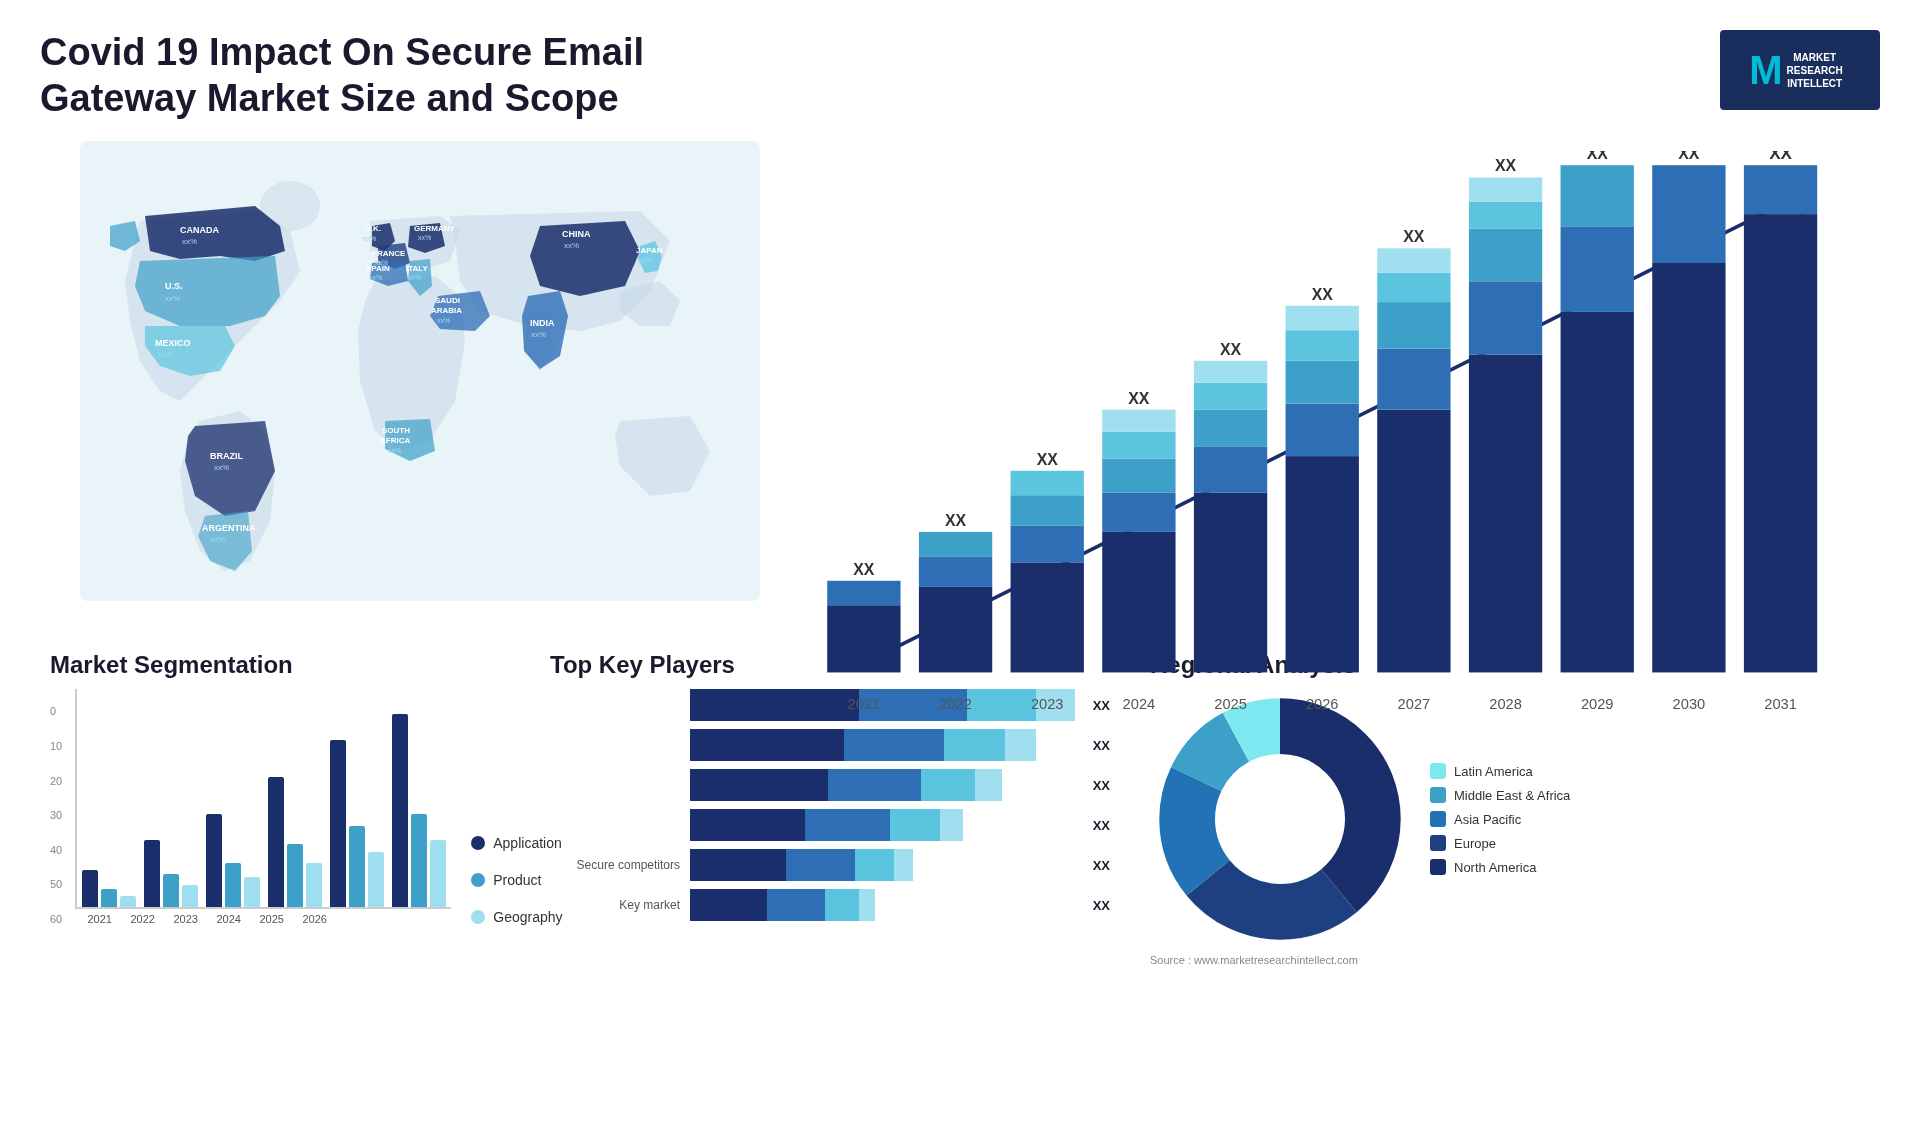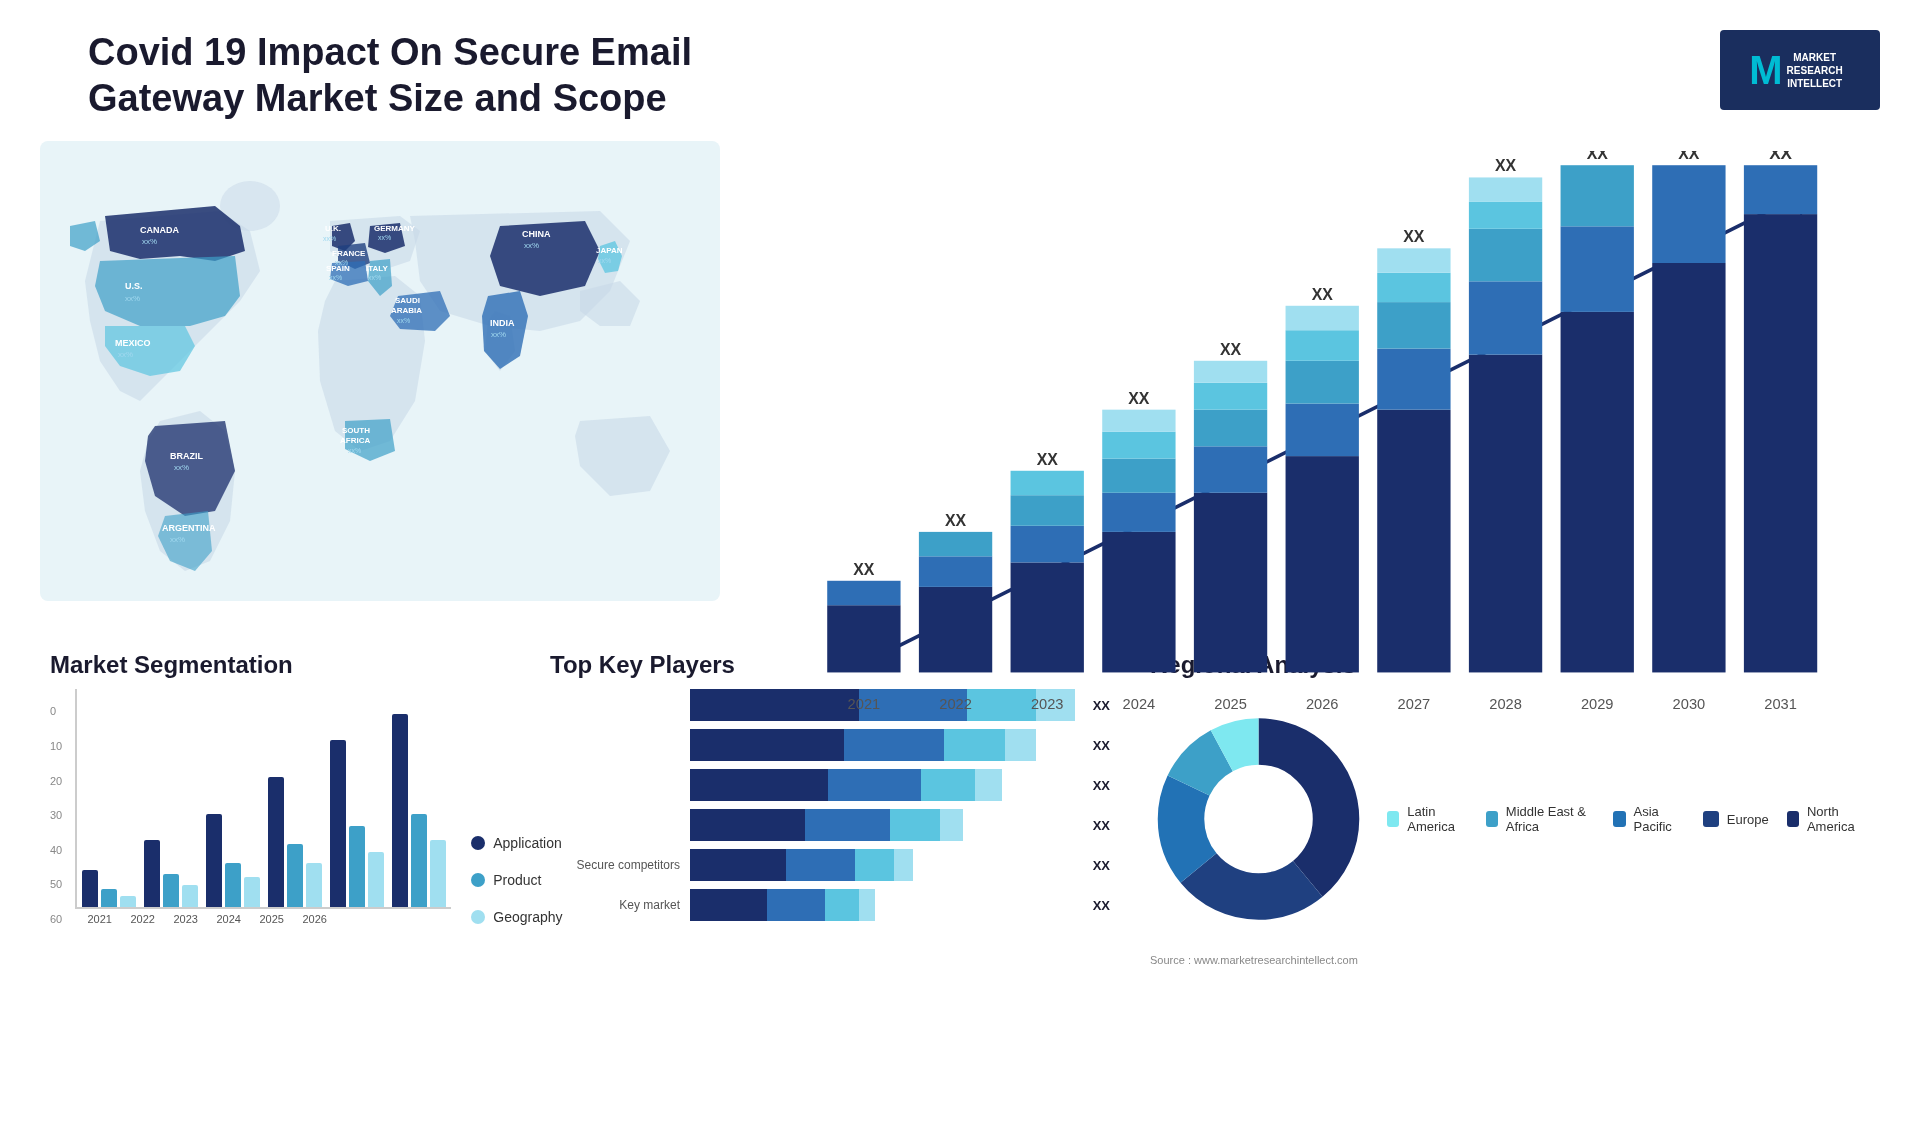--- a/index.html
+++ b/index.html
@@ -24,21 +24,20 @@
       justify-content: space-between;
       align-items: flex-start;
       margin-bottom: 20px;
     }
     .page-title {
       font-size: 38px;
       font-weight: 700;
       color: #1a1a2e;
       max-width: 700px;
       line-height: 1.2;
-      margin-left: 48px;
     }
     .logo-area {
       display: flex;
       flex-direction: column;
       align-items: center;
     }
     .logo-box {
       width: 160px;
       height: 80px;
       background: #1a2e5e;
@@ -100,20 +99,21 @@
     
     .regional-section {
       padding: 10px;
     }
 
     
     .world-map-container {
       width: 100%;
       height: 100%;
       position: relative;
+      margin-left: 40px;
     }
     .seg-bars {
       display: flex;
       align-items: flex-end;
       gap: 8px;
       height: 220px;
       border-bottom: 2px solid #ccc;
       border-left: 2px solid #ccc;
       padding: 10px 5px 0 5px;
       position: relative;
@@ -195,22 +195,22 @@
 
     
     .donut-container {
       display: flex;
       align-items: center;
       gap: 20px;
       margin-top: 10px;
     }
     .donut-legend {
       display: flex;
-      flex-direction: row;
-      gap: 18px;
+      flex-direction: column;
+      gap: 8px;
     }
     .donut-legend-item {
       display: flex;
       align-items: center;
       gap: 8px;
       font-size: 13px;
       color: #333;
     }
     .donut-legend-color {
       width: 16px;

